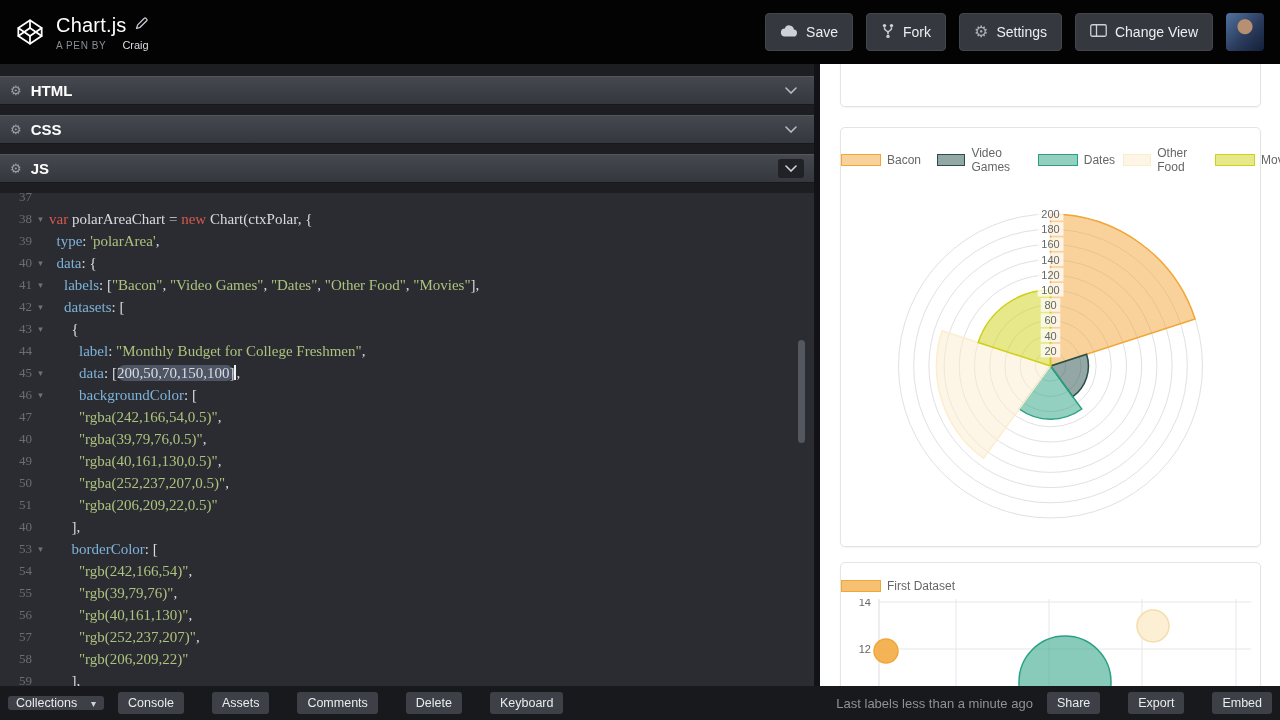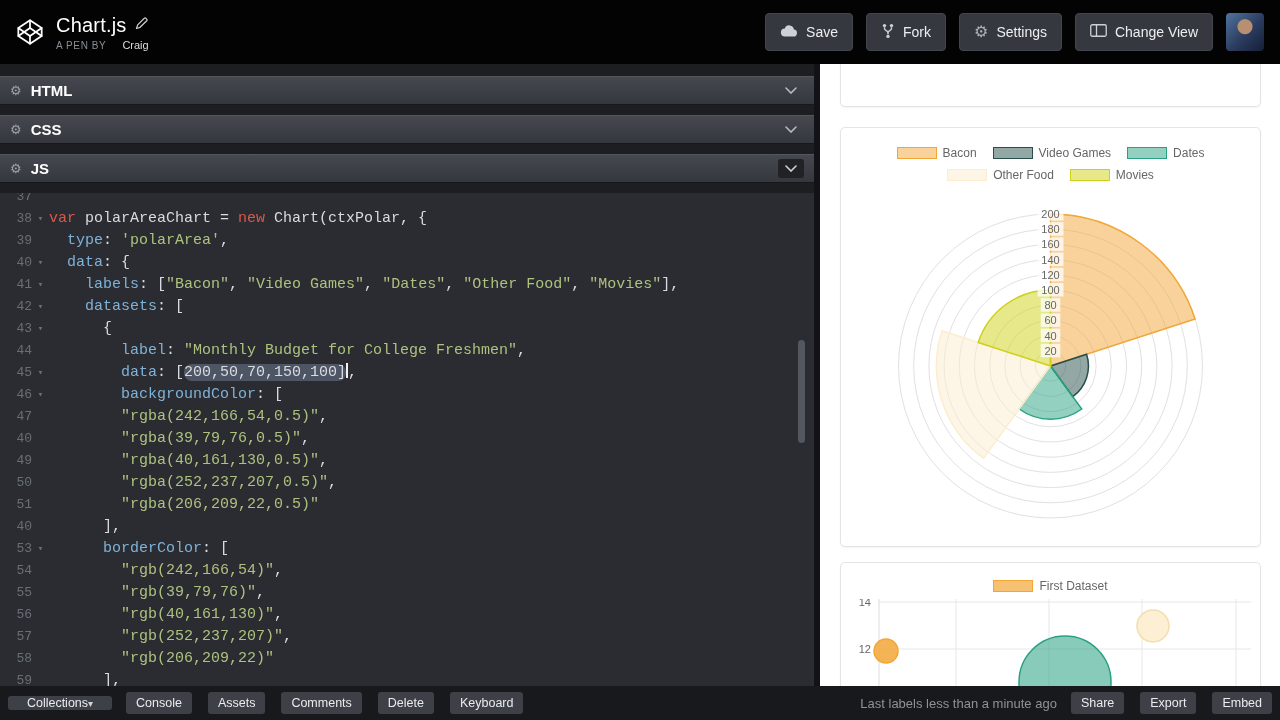--- a/index.html
+++ b/index.html
@@ -27,56 +27,56 @@
   .main{height:622px;display:flex;min-height:0}
   .editor-col{width:820px;flex:none;background:#1c1e22;padding-top:12px;display:flex;flex-direction:column;border-right:6px solid #121316}
   .panel-head{height:29px;flex:none;margin-bottom:10px;background:linear-gradient(#45484f,#34373d);
     display:flex;align-items:center;padding:0 10px;border-top:1px solid #53565c;border-bottom:1px solid #17181a;cursor:pointer}
   .panel-head .gear{color:#9ba0a7;font-size:13px;line-height:1}
   .panel-head .plabel{color:#fff;font-weight:bold;font-size:15px;margin-left:9px}
   .panel-head .chev{margin-left:auto;display:flex;align-items:center;justify-content:center;width:26px;height:19px;border-radius:3px;cursor:pointer}
   .panel-head.active .chev{background:#202226}
   .panel-head:last-of-type{margin-bottom:0}
 
-  .code-area{flex:1;background:#2a2c31;position:relative;overflow:hidden;font-family:Liberation Mono, monospace;cursor:text}
+  .code-area{flex:1;background:#2a2c31;position:relative;overflow:hidden;font-family:Liberation Serif, serif;cursor:text}
   .code-scroll{margin-top:-7px}
   .cl{display:flex;height:22px;line-height:22px;white-space:pre}
   .ln{width:32px;flex:none;text-align:right;color:#696e76;font-size:13px}
   .fold{width:17px;flex:none;text-align:center;color:#6d737c;font-size:9px}
   .ct{font-size:15px}
   .tok-kw{color:#d9574d}
   .tok-prop{color:#7fb2d8}
   .tok-str{color:#adc27e}
   .tok-plain{color:#d8dbe1}
   .tok-sel{background:#4e5665;color:#d8dbe1;border-radius:8px}
   .tok-caret{display:inline-block;width:2px;height:15px;background:#f2f2f2;vertical-align:-2px}
   .sb-thumb{position:absolute;right:9px;top:147px;width:7px;height:103px;border-radius:4px;background:#53575f;cursor:pointer}
 
   
   .preview{flex:1;background:#fff;position:relative;overflow:hidden}
   .card{position:absolute;left:20px;width:421px;background:#fff;border:1px solid #e4e4e6;border-radius:5px;box-shadow:0 1px 2px rgba(0,0,0,.05)}
   .card.partial{top:-24px;height:67px}
   .card.c1{top:63px;height:420px}
   .card.c2{top:498px;height:240px}
-  .legend{position:absolute;top:18px;left:0;width:100%;display:flex;flex-direction:column;align-items:center;gap:8px}
+  .legend{position:absolute;top:18px;left:0;width:100%;display:flex;flex-direction:row;align-items:center;gap:8px}
   .c2 .legend{top:16px}
   .lrow{display:flex;gap:16px;align-items:center}
   .litem{display:flex;align-items:center;gap:6px;cursor:pointer}
   .lbox{width:40px;height:12px;border:1px solid;display:inline-block}
   .llabel{font-size:12px;color:#666}
   .c1 svg{position:absolute;top:46px;left:0}
   .c2 svg{position:absolute;top:36px;left:0}
 
   
   footer{height:34px;flex:none;background:#18191c;display:flex;align-items:center;padding:0 8px}
   .footer-left{display:flex;gap:14px;align-items:center}
   .footer-right{margin-left:auto;display:flex;gap:14px;align-items:center}
-  .btn-group{display:flex;gap:16px;align-items:flex-end}
+  .btn-group{display:flex;gap:28px;align-items:flex-end}
   .fbtn{background:#3d4046;border:none;border-radius:3px;color:#e9ebee;font-size:12.5px;padding:4px 10px;font-family:inherit;cursor:pointer}
-  .collections{width:104px;display:flex;justify-content:center;align-items:center;padding:0 8px}
+  .collections{width:96px;display:flex;justify-content:space-between;align-items:center;padding:0 8px}
   .collections .caret{font-size:10px;color:#cfd3d8}
   .fstatus{color:#8e9297;font-size:13px}
 </style>
 </head>
 <body>
 
 <div class="app">
 
   <header>
     <div class="brand">

